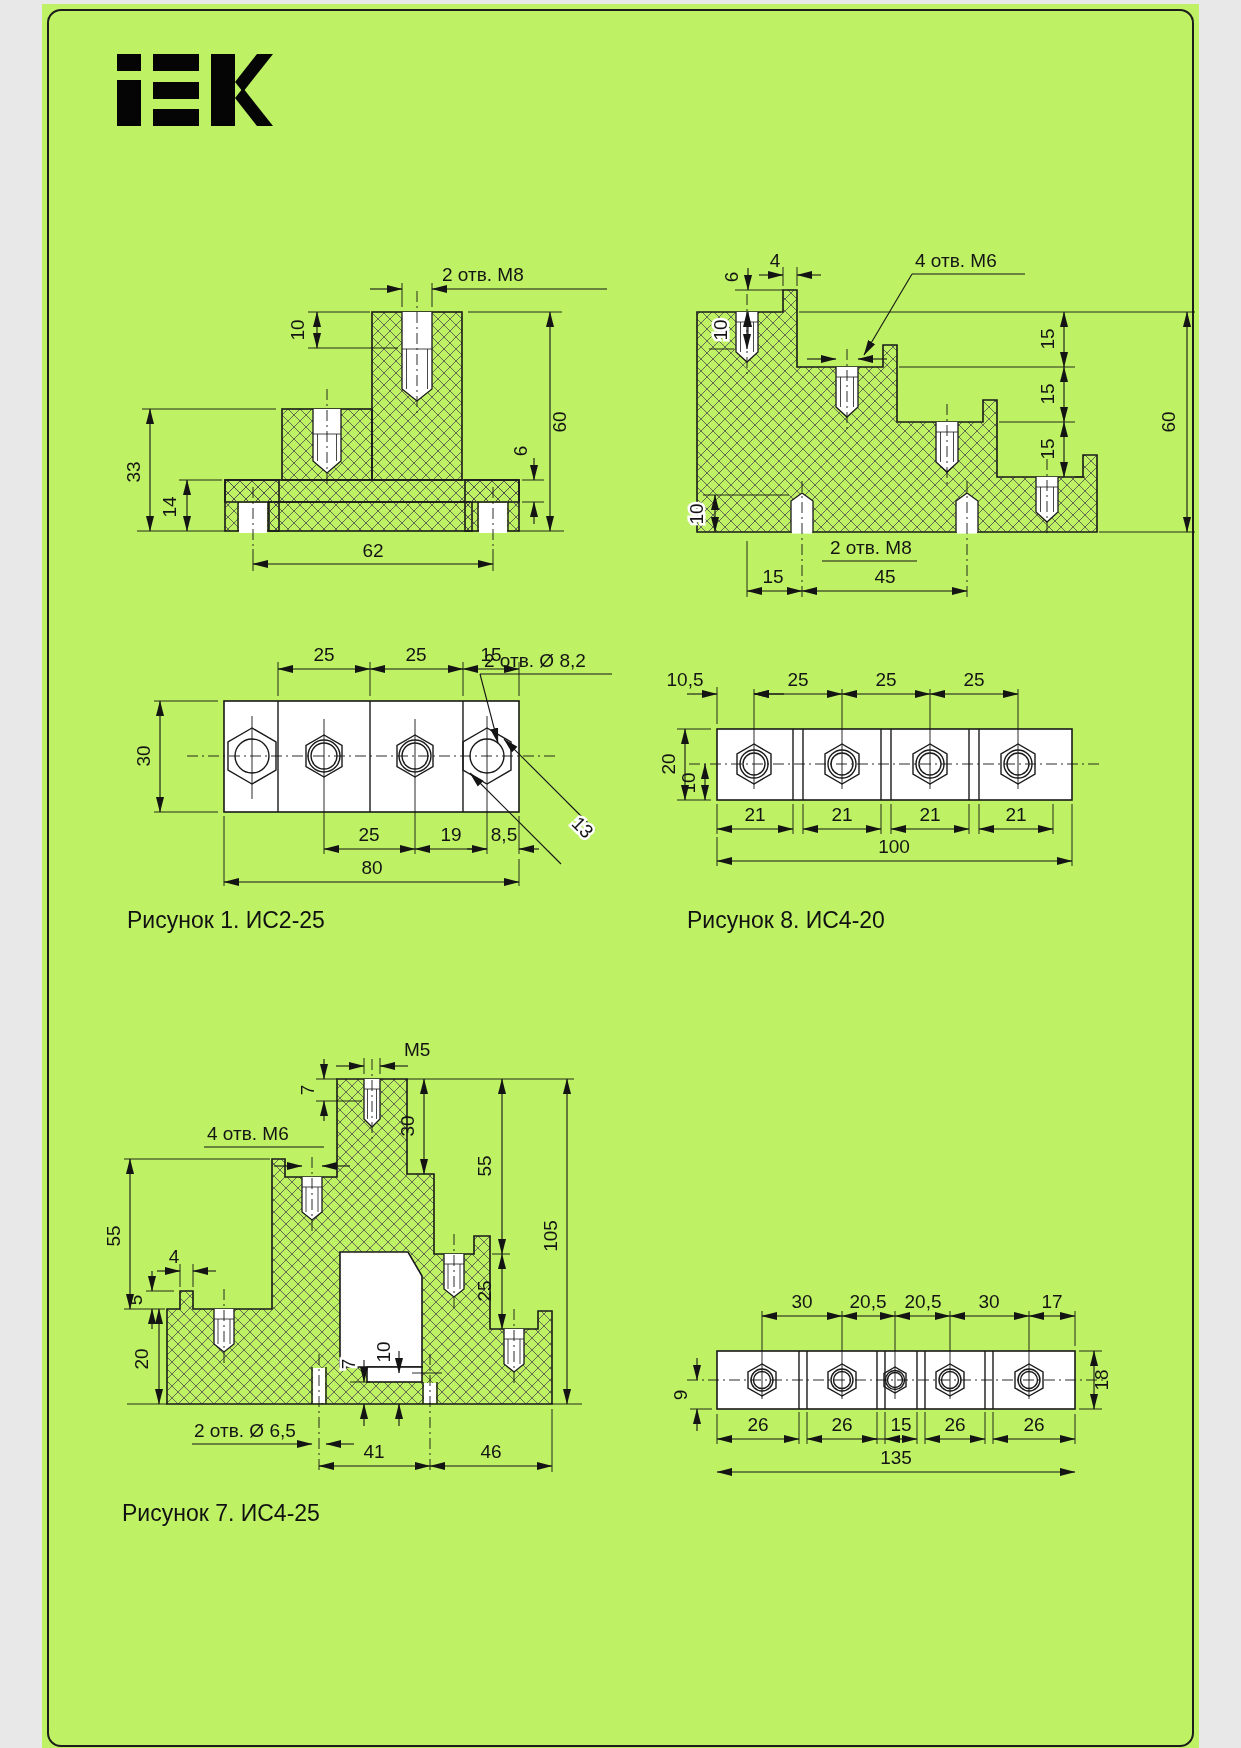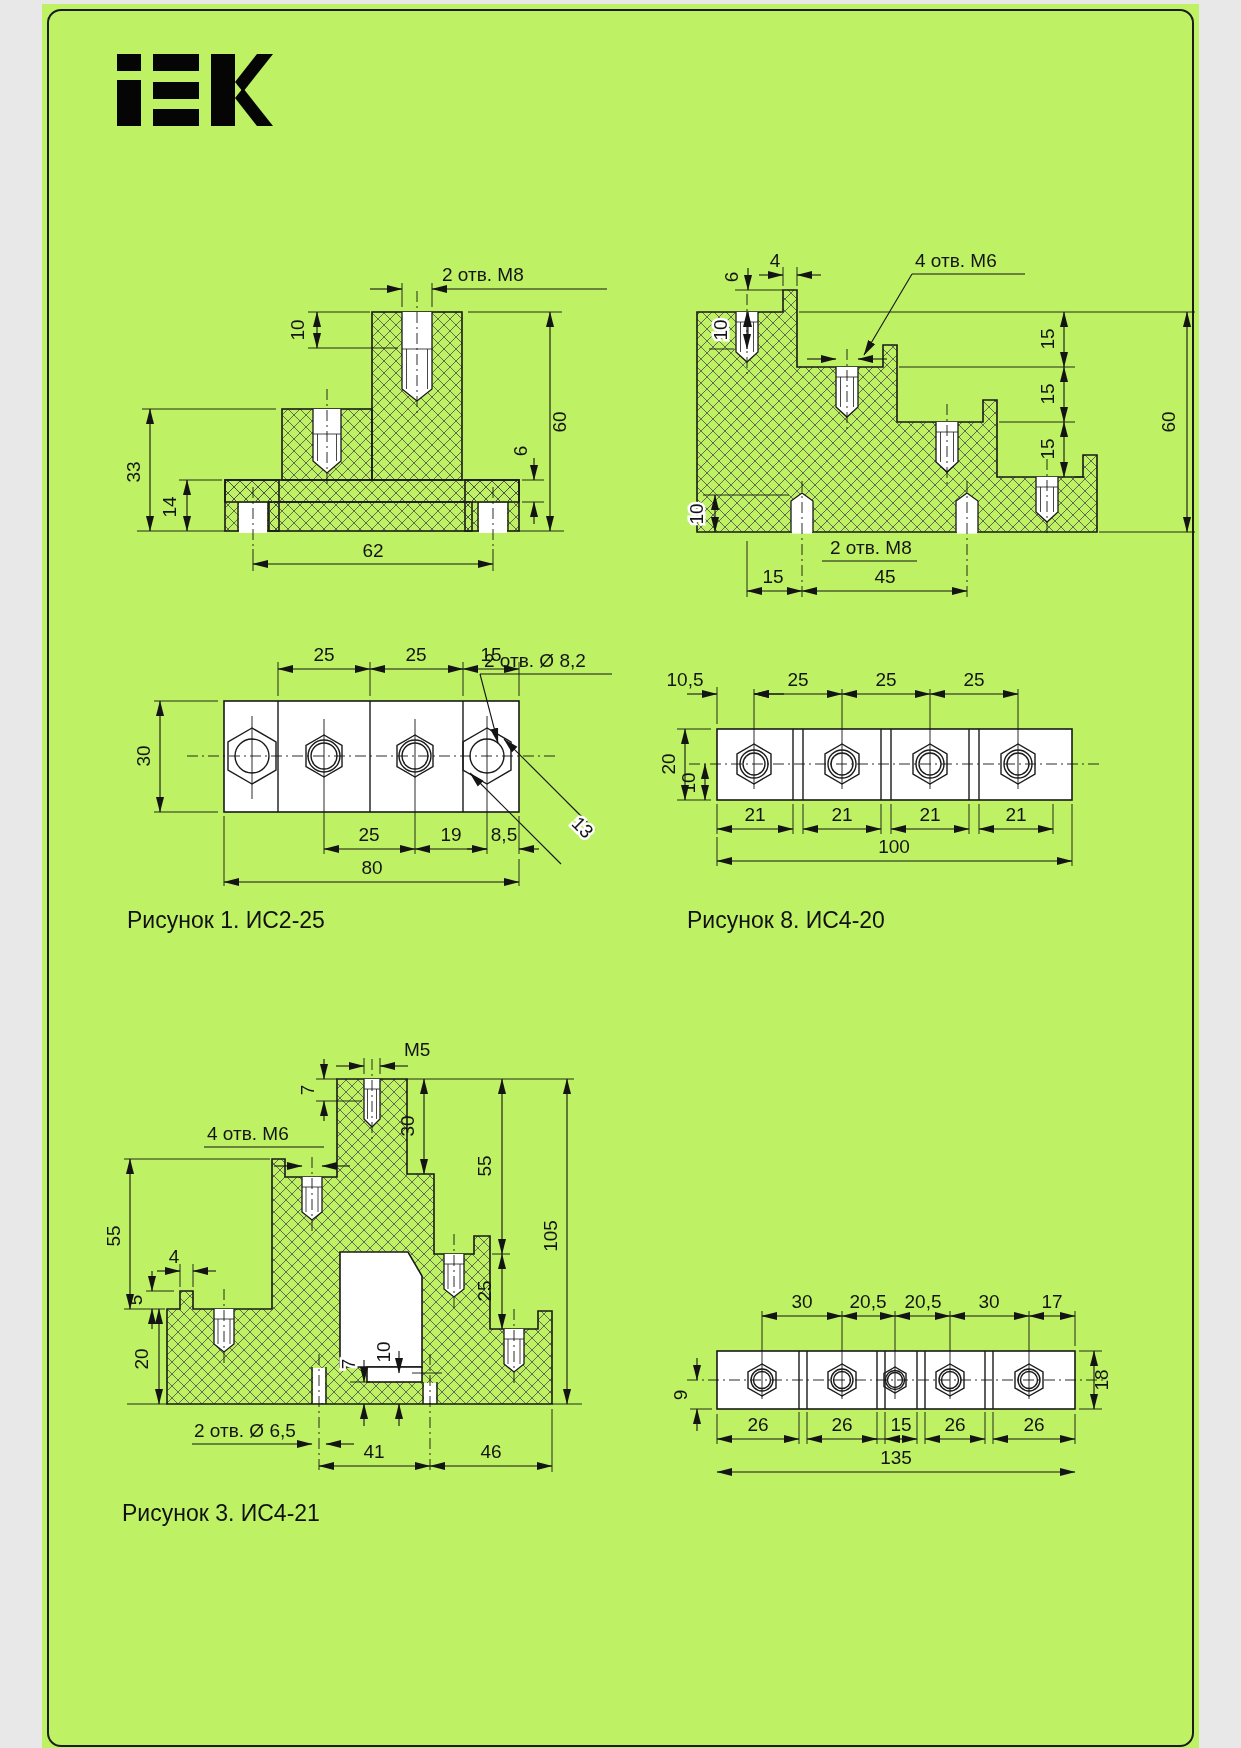--- a/index.html
+++ b/index.html
@@ -558,14 +558,14 @@
       <text x="200" y="277" text-anchor="middle">26</text>
       <text x="259" y="277" text-anchor="middle">15</text>
       <text x="313" y="277" text-anchor="middle">26</text>
       <text x="392" y="277" text-anchor="middle">26</text>
 
       <line class="dim" x1="75" y1="318" x2="433" y2="318" marker-start="url(#ms)" marker-end="url(#me)"></line>
       <text x="254" y="310" text-anchor="middle">135</text>
     </g>
   </svg>
 
-  <div class="caption" style="left:80px;top:1496px">Рисунок 3. ИС4-21</div>
+  <div class="caption" style="left:80px;top:1496px">Рисунок 7. ИС4-25</div>
 </div>
 
 </body></html>

